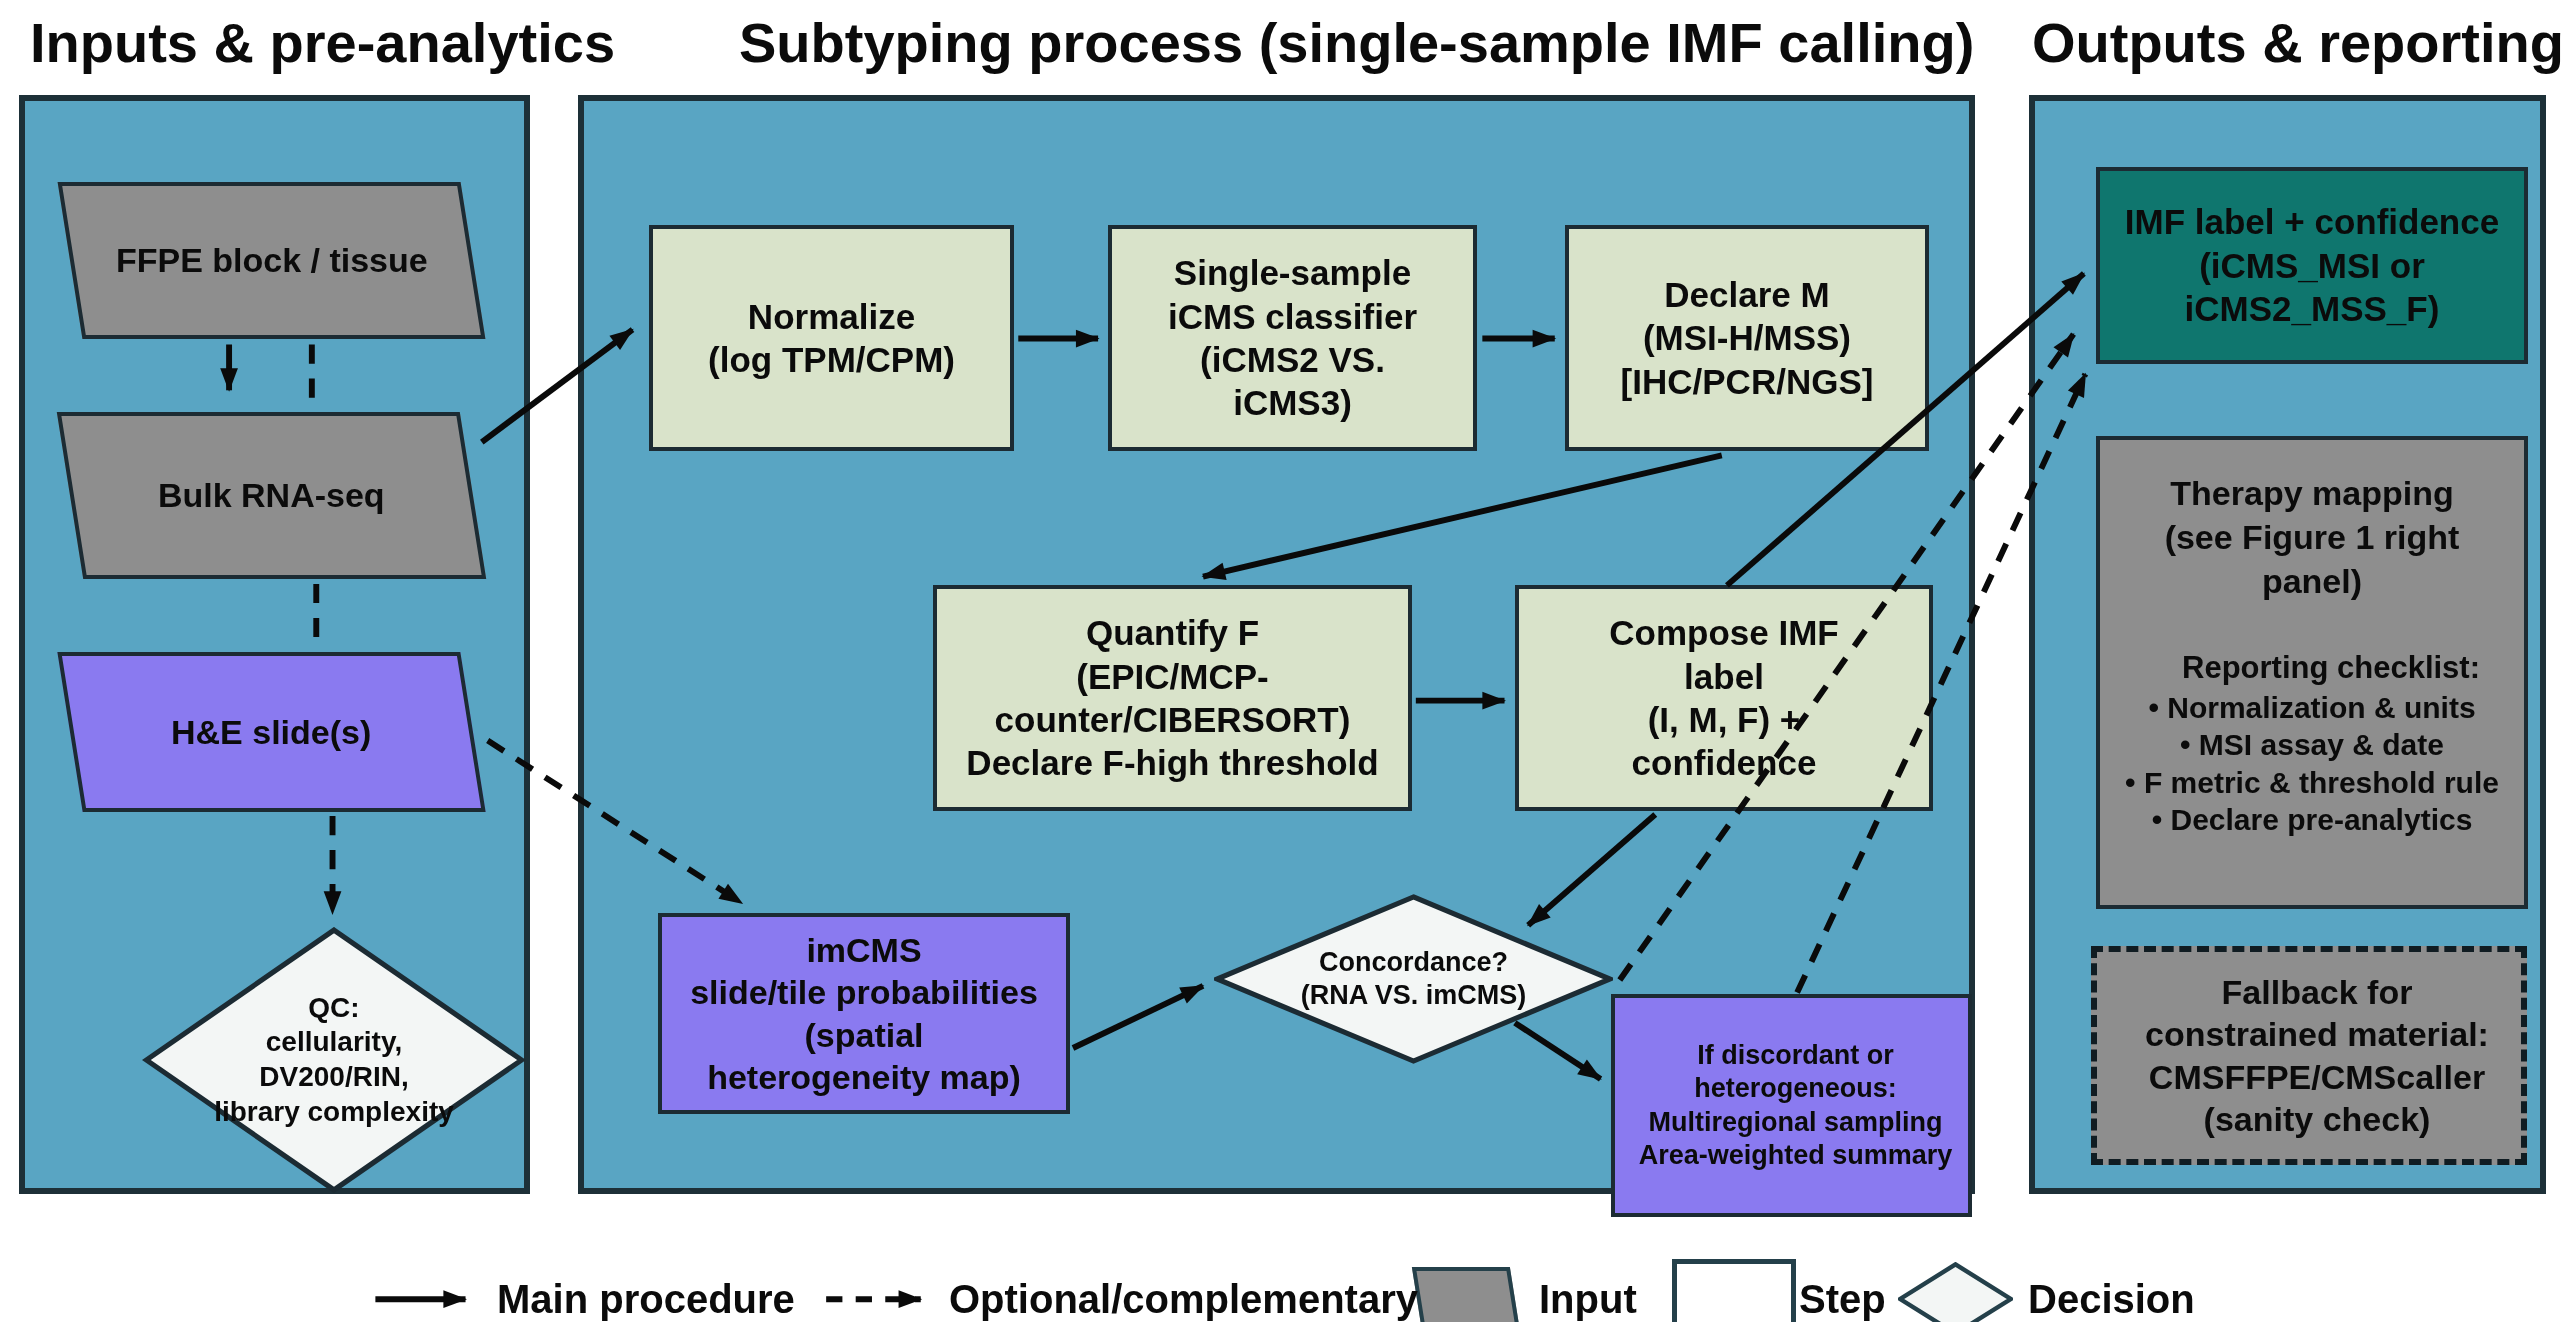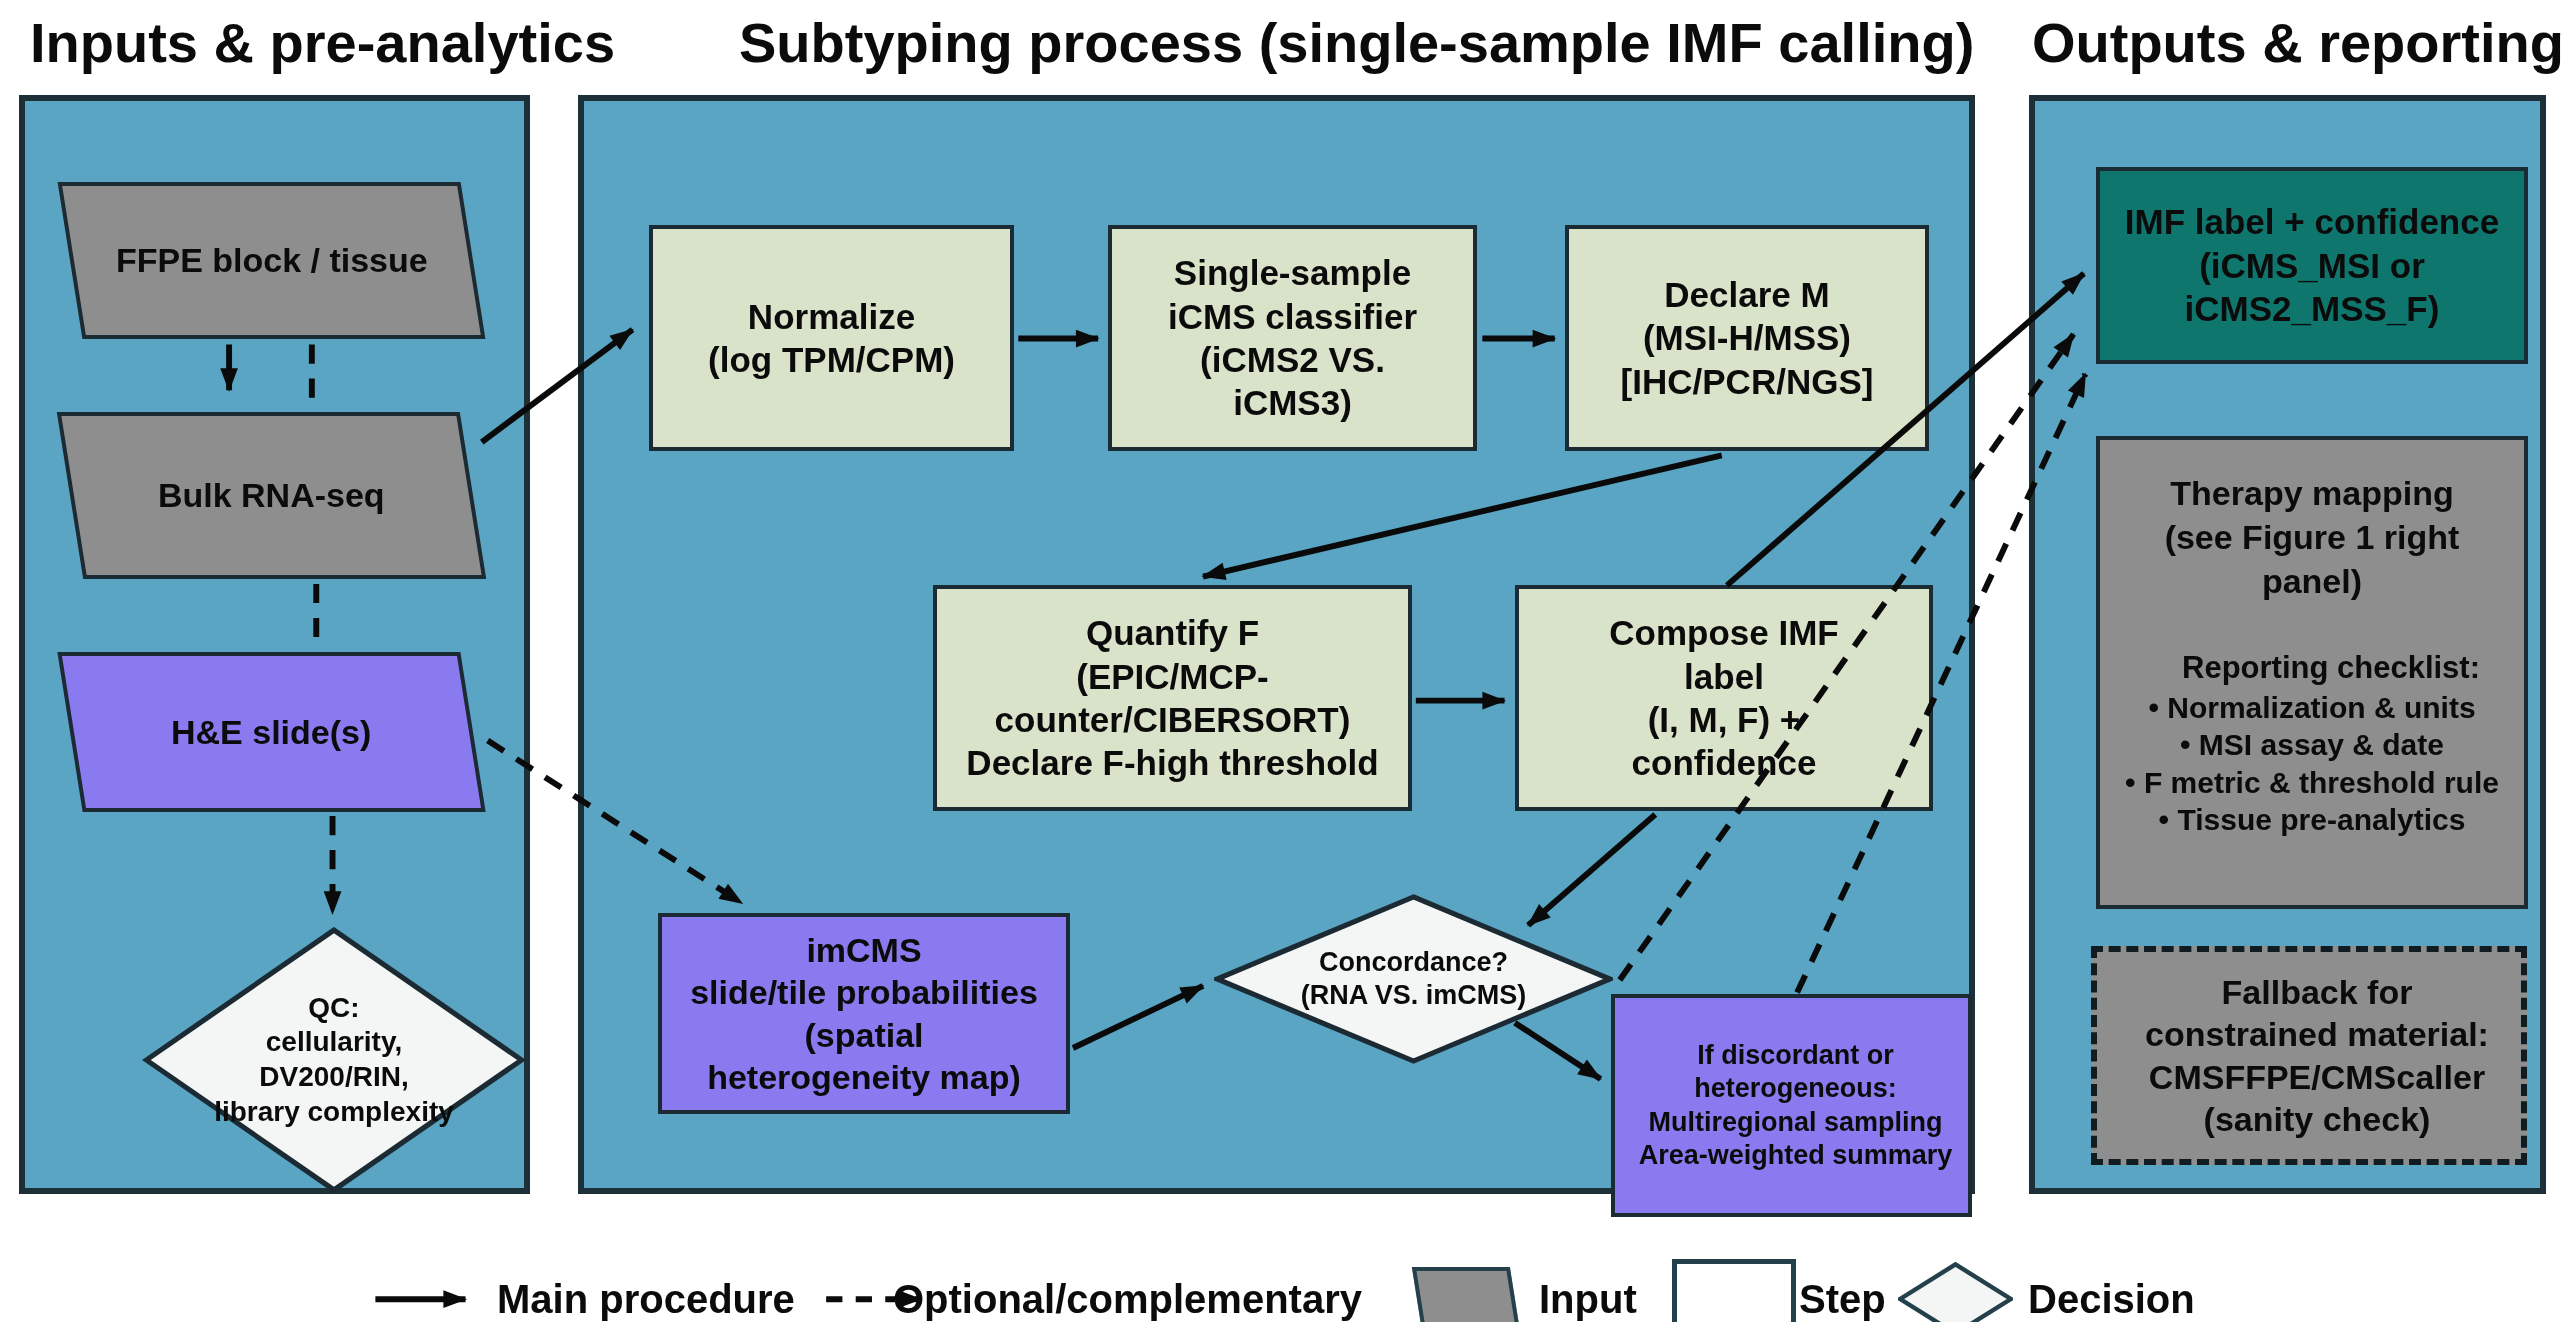--- a/index.html
+++ b/index.html
@@ -120,41 +120,41 @@
   <div class="node rectnode gray" style="left:2096px;top:436px;width:432px;height:473px;align-items:flex-start;padding-top:31px;">
     <div class="therapy-inner">
       <div class="therapy-title">Therapy mapping
 (see Figure 1 right
 panel)</div>
       <div class="checklist-title">Reporting checklist:</div>
       <ul class="checklist">
         <li>Normalization &amp; units</li>
         <li>MSI assay &amp; date</li>
         <li>F metric &amp; threshold rule</li>
-        <li>Tissue pre-analytics</li>
+        <li>Declare pre-analytics</li>
       </ul>
     </div>
   </div>
   <div class="node gray" style="left:2091px;top:946px;width:436px;height:219px;font-size:34px;border:6px dashed #101c22;padding-left:16px;">
     <span class="lbl">Fallback for
 constrained material:
 CMSFFPE/CMScaller
 (sanity check)</span>
   </div>
 
   <div class="legend-shape gray par" style="left:1417px;top:1267px;width:98px;height:65px;border:4.4px solid #24404a;background:#8e8e8e;"></div>
   <div class="legend-shape" style="left:1672px;top:1259px;width:124px;height:78px;border:5.2px solid #24404a;background:#ffffff;"></div>
   <div class="dia" style="left:1898px;top:1262px;width:115px;height:74px;">
     <svg width="115" height="74" viewBox="0 0 156 100">
       <polygon points="78,3 153,50 78,97 3,50" fill="#f3f6f5" stroke="#24404a" stroke-width="6"></polygon>
     </svg>
   </div>
 
   <div class="legend-label" style="left:497px;top:1299px;">Main procedure</div>
-  <div class="legend-label" style="left:893px;top:1299px;">Optional/complementary</div>
+  <div class="legend-label" style="left:949px;top:1299px;">Optional/complementary</div>
   <div class="legend-label" style="left:1539px;top:1299px;">Input</div>
   <div class="legend-label" style="left:1799px;top:1299px;">Step</div>
   <div class="legend-label" style="left:2028px;top:1299px;">Decision</div>
 
   <svg id="overlay" width="2576" height="1323" viewBox="0 0 3486 1790">
     <defs>
       <marker id="arr" markerUnits="userSpaceOnUse" markerWidth="40" markerHeight="32" refX="32" refY="14" orient="auto">
         <path d="M2,2 L34,14 L2,26 Z" fill="#0a0a0a"></path>
       </marker>
     </defs>

